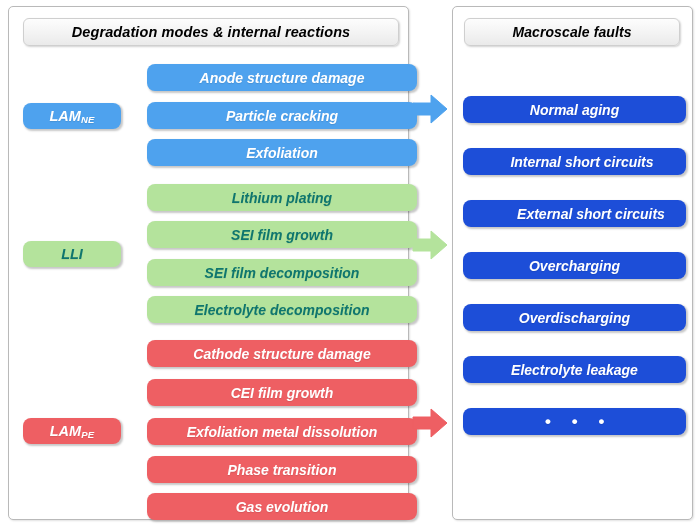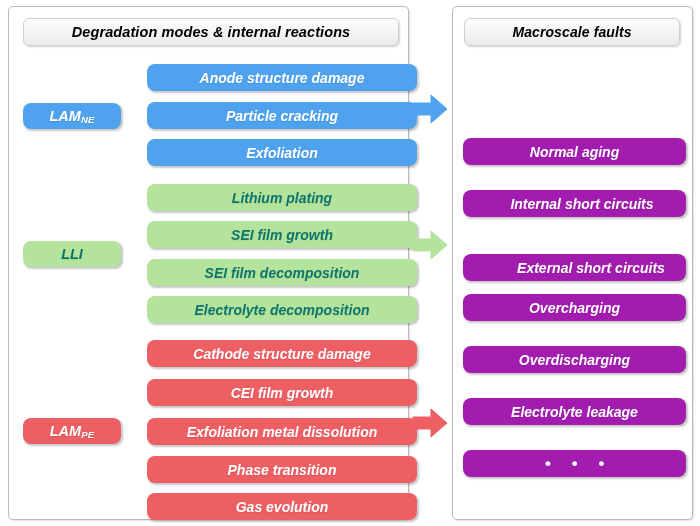--- a/index.html
+++ b/index.html
@@ -60,21 +60,21 @@
     font-weight: bold;
     font-size: 14px;
     white-space: nowrap;
     box-shadow: 1.5px 1.5px 2px rgba(0,0,0,0.22);
     text-shadow: 0 1px 1px rgba(0,0,0,0.10);
     box-sizing: border-box;
   }
   .pill.blue   { background: #4ea2ee; }
   .pill.green  { background: #b4e39c; color: #0f766e; text-shadow: 0 1px 1px rgba(0,0,0,0.06); }
   .pill.red    { background: #ee5f63; }
-  .pill.orange { background: #a21caf; margin-top: 42px; }
+  .pill.orange { background: #1d4ed8; }
 
   
   .cat {
     left: 14px;
     width: 98px;
     height: 26px;
     font-size: 14.5px;
   }
   .cat sub {
     font-size: 9.5px;
@@ -168,20 +168,20 @@
       <polygon points="2,11 20,11 20,3 36,17 20,31 20,23 2,23" fill="#ee5f63" stroke="#ee5f63" stroke-width="1" stroke-linejoin="round"></polygon>
     </svg>
   </div>
 
   <div class="panel" id="panel-right">
 
     <div class="panel-header" id="header-right">Macroscale faults</div>
 
     <div class="pill orange fault" style="top:89px;">Normal aging</div>
     <div class="pill orange fault" style="top:141px;padding-left:15px;">Internal short circuits</div>
-    <div class="pill orange fault" style="top:205px;padding-left:33px;">External short circuits</div>
+    <div class="pill orange fault" style="top:193px;padding-left:33px;">External short circuits</div>
     <div class="pill orange fault" style="top:245px;">Overcharging</div>
     <div class="pill orange fault" style="top:297px;">Overdischarging</div>
     <div class="pill orange fault" style="top:349px;">Electrolyte leakage</div>
     <div class="pill orange fault dots" style="top:401px;">• • •</div>
   </div>
 
 </div>
 
 </body></html>

